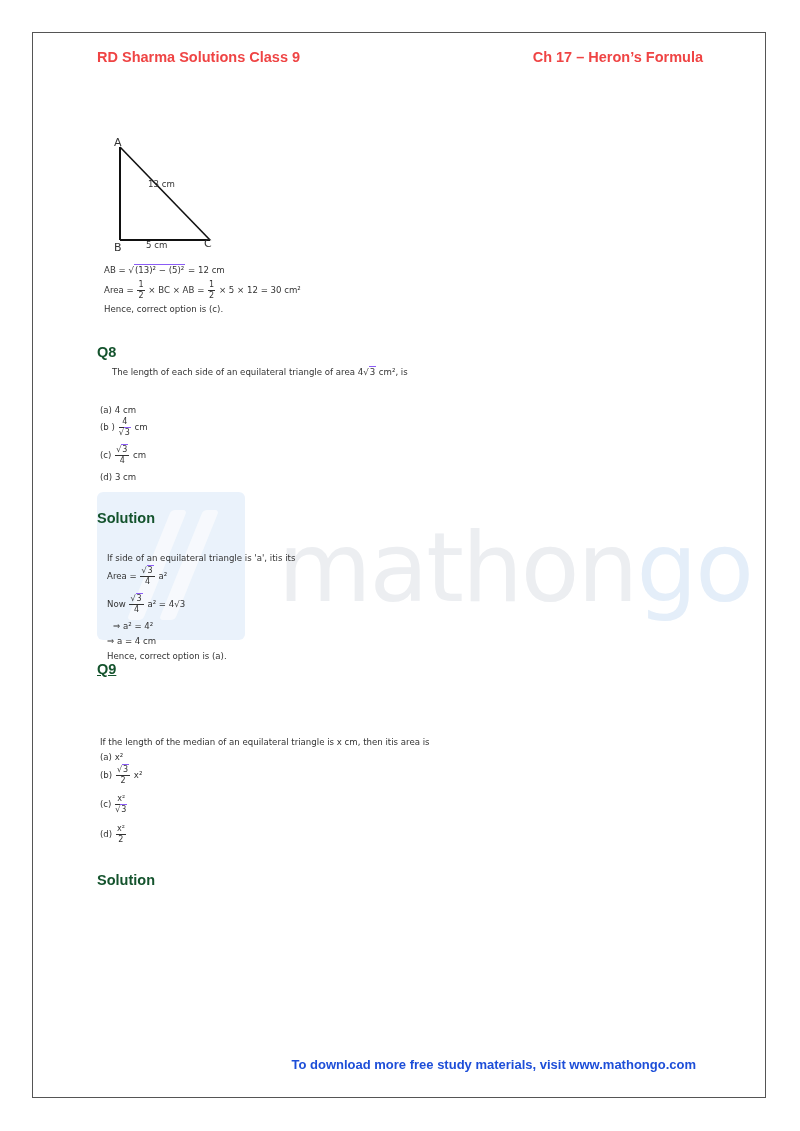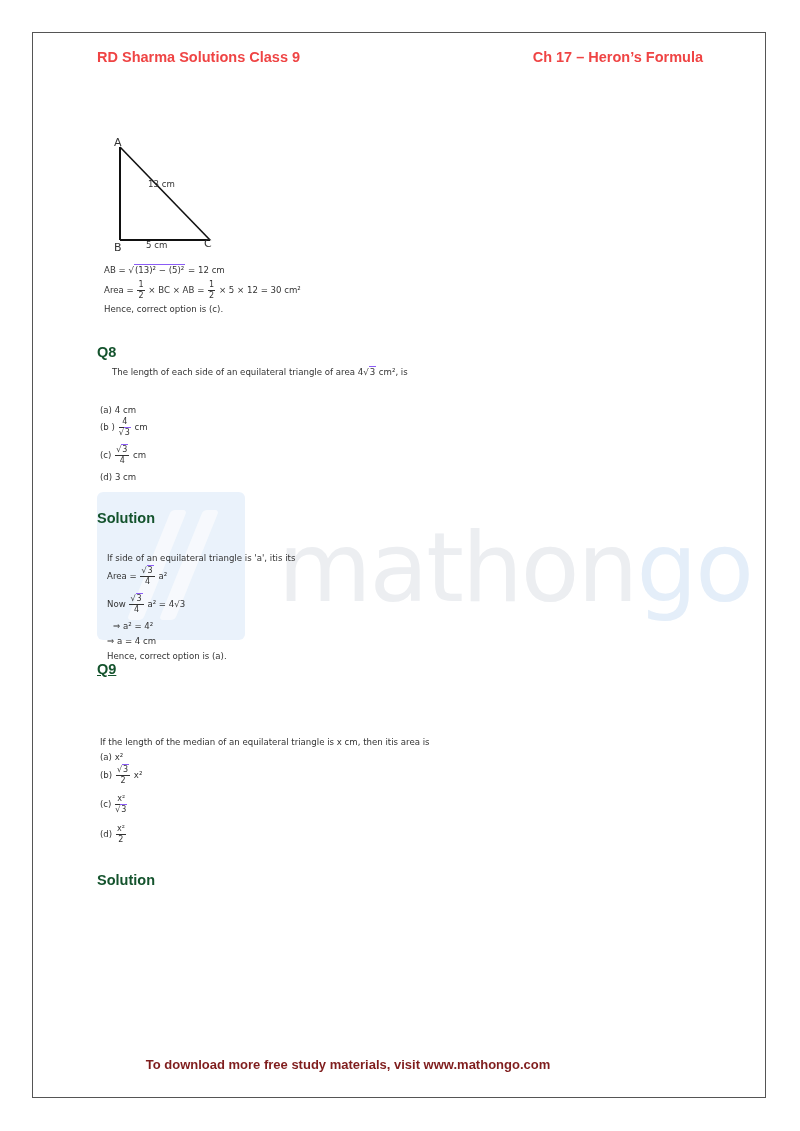--- a/index.html
+++ b/index.html
@@ -7,21 +7,21 @@
   .page-border { position:absolute; left:32px; top:32px; width:734px; height:1066px; border:1px solid #555; box-sizing:border-box; }
   .hdr { position:absolute; top:49px; font-weight:bold; font-size:14.5px; color:#ef4444; }
   .hdr-left { left:97px; }
   .hdr-right { right:97px; }
   .q-title { position:absolute; left:97px; font-weight:bold; font-size:14.5px; color:#14532d; }
   .sm { position:absolute; font-family:"DejaVu Sans", sans-serif; font-size:8.6px; color:#333; white-space:nowrap; line-height:1; }
   .frac { display:inline-block; vertical-align:middle; text-align:center; font-size:8px; line-height:1; margin:0 1px; }
   .frac .num { display:block; border-bottom:1px solid #333; padding:0 1px 1px; }
   .frac .den { display:block; padding-top:1px; }
   .sqrt { border-top:1px solid #8b5cf6; padding:0 1px; }
-  .footer { position:absolute; top:1057px; left:0; width:696px; text-align:center; font-weight:bold; font-size:13px; color:#7f1d1d; }
+  .footer { position:absolute; top:1057px; left:0; width:696px; text-align:right; font-weight:bold; font-size:13px; color:#1d4ed8; }
   .wm-box { position:absolute; left:97px; top:492px; width:148px; height:148px; background:#e7f0fb; border-radius:6px; opacity:0.85; }
   .wm-slash { position:absolute; top:18px; width:16px; height:110px; background:#f6f9fd; transform:skewX(-22deg); border-radius:4px; }
   .wm-text { position:absolute; left:278px; top:520px; font-family:"DejaVu Sans", sans-serif; font-size:96px; letter-spacing:-2px; color:#eceef1; line-height:1; white-space:nowrap; }
   .wm-text .go { color:#e4eef9; }
   .diagram { position:absolute; left:100px; top:135px; }
 </style>
 </head>
 <body>
 
 <div class="page-border"></div>

